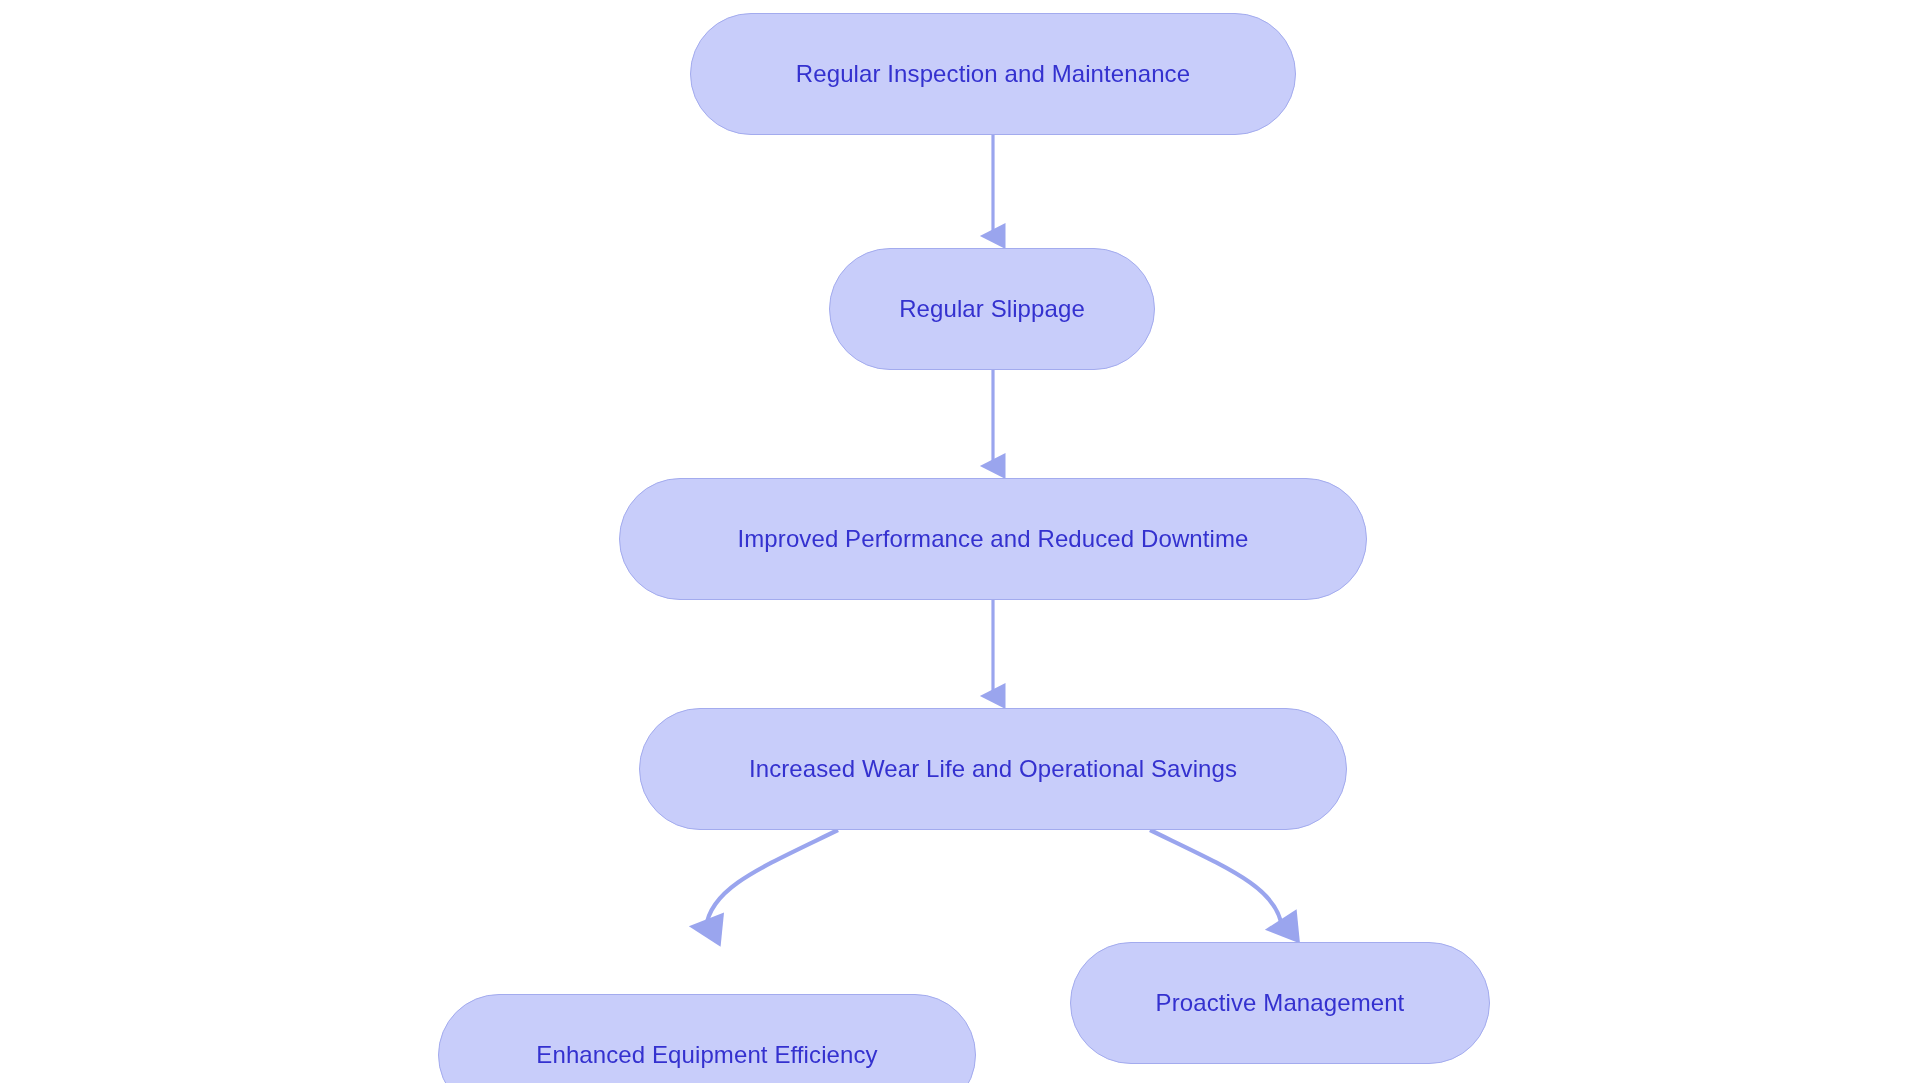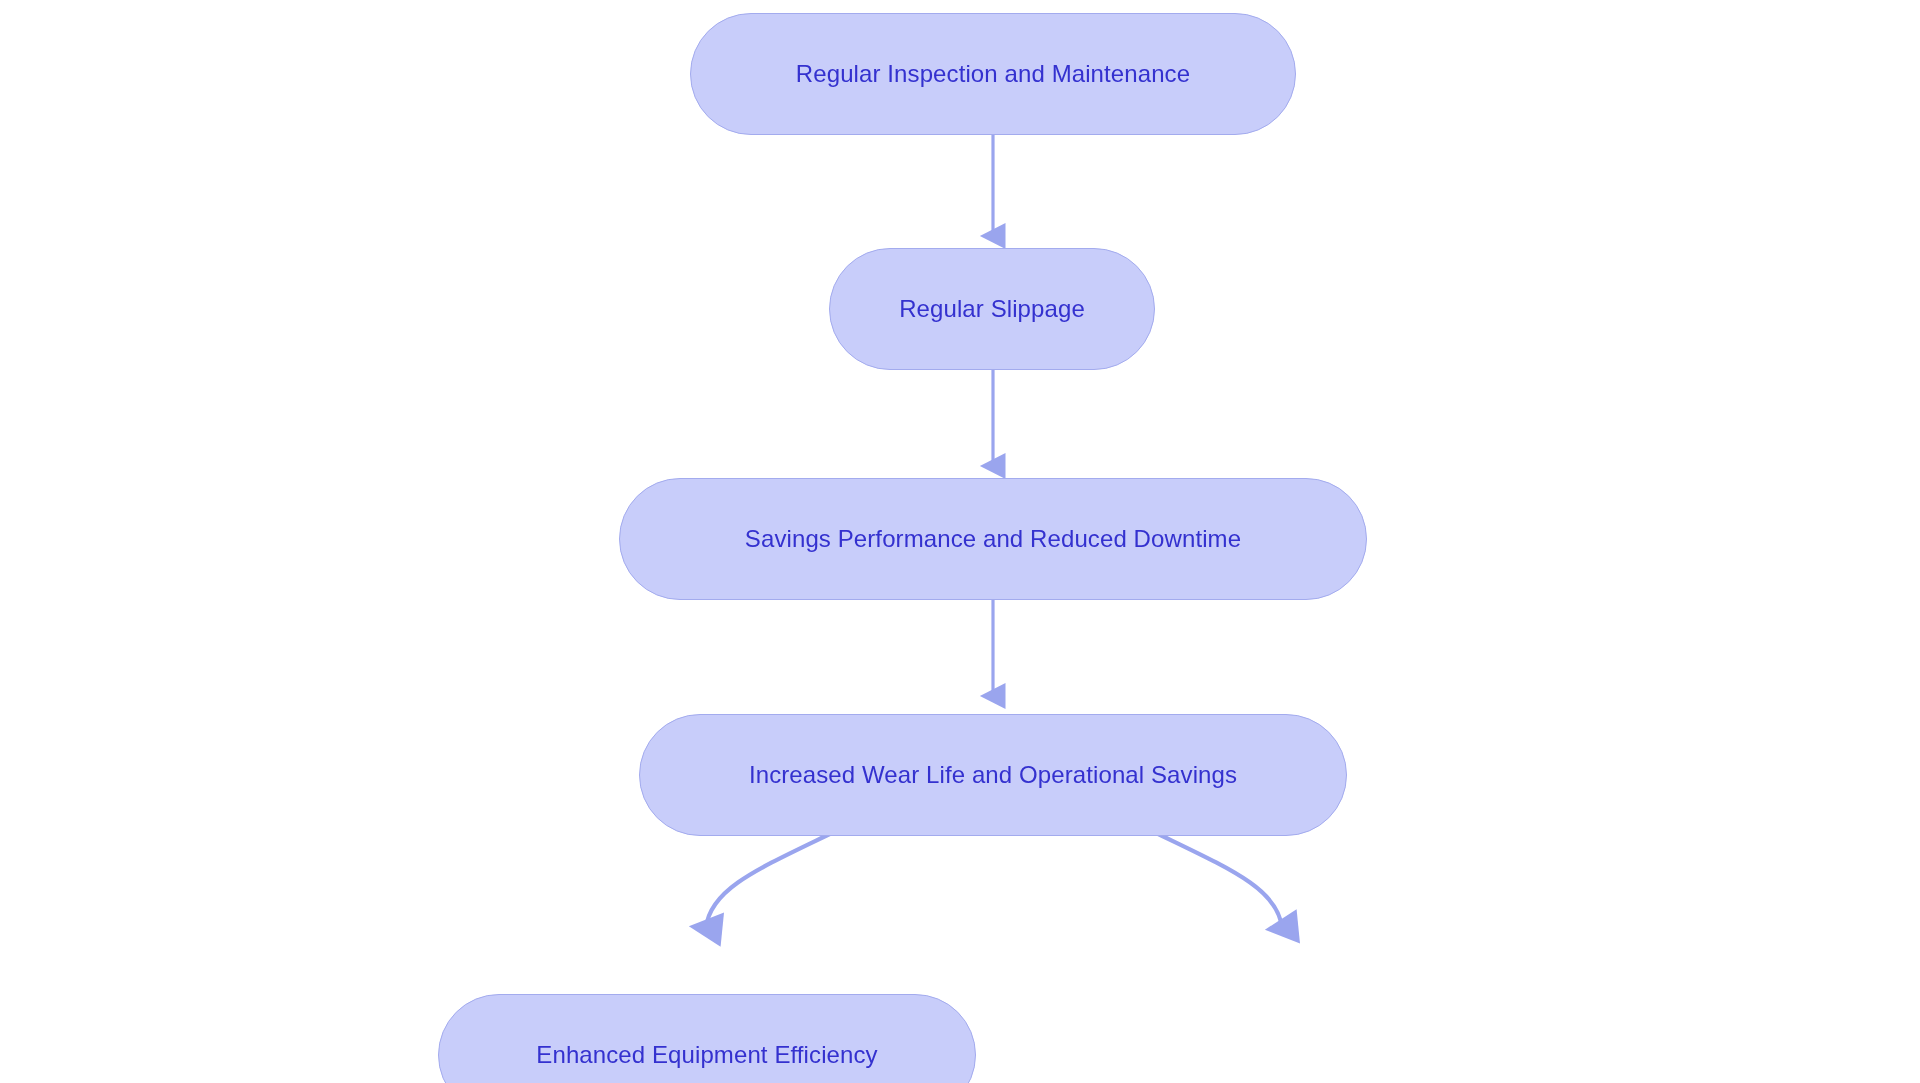--- a/index.html
+++ b/index.html
@@ -80,25 +80,28 @@
 
   <div class="node" style="left:690px; top:13px; width:606px; height:122px;">
     <span class="node-label">Regular Inspection and Maintenance</span>
   </div>
 
   <div class="node" style="left:829px; top:248px; width:326px; height:122px;">
     <span class="node-label">Regular Slippage</span>
   </div>
 
   <div class="node" style="left:619px; top:478px; width:748px; height:122px;">
-    <span class="node-label">Savings Performance and Reduced Downtime</span>
+    <span class="node-label">Improved Performance and Reduced Downtime</span>
   </div>
 
-  <div class="node" style="left:639px; top:708px; width:708px; height:122px;margin-top:6px;">
+  <div class="node" style="left:639px; top:708px; width:708px; height:122px;">
     <span class="node-label">Increased Wear Life and Operational Savings</span>
   </div>
 
   <div class="node" style="left:438px; top:994px; width:538px; height:122px;">
     <span class="node-label">Enhanced Equipment Efficiency</span>
   </div>
 
+  <div class="node" style="left:1070px; top:942px; width:420px; height:122px;">
+    <span class="node-label">Proactive Management</span>
+  </div>
 
 </div>
 
 </body></html>

